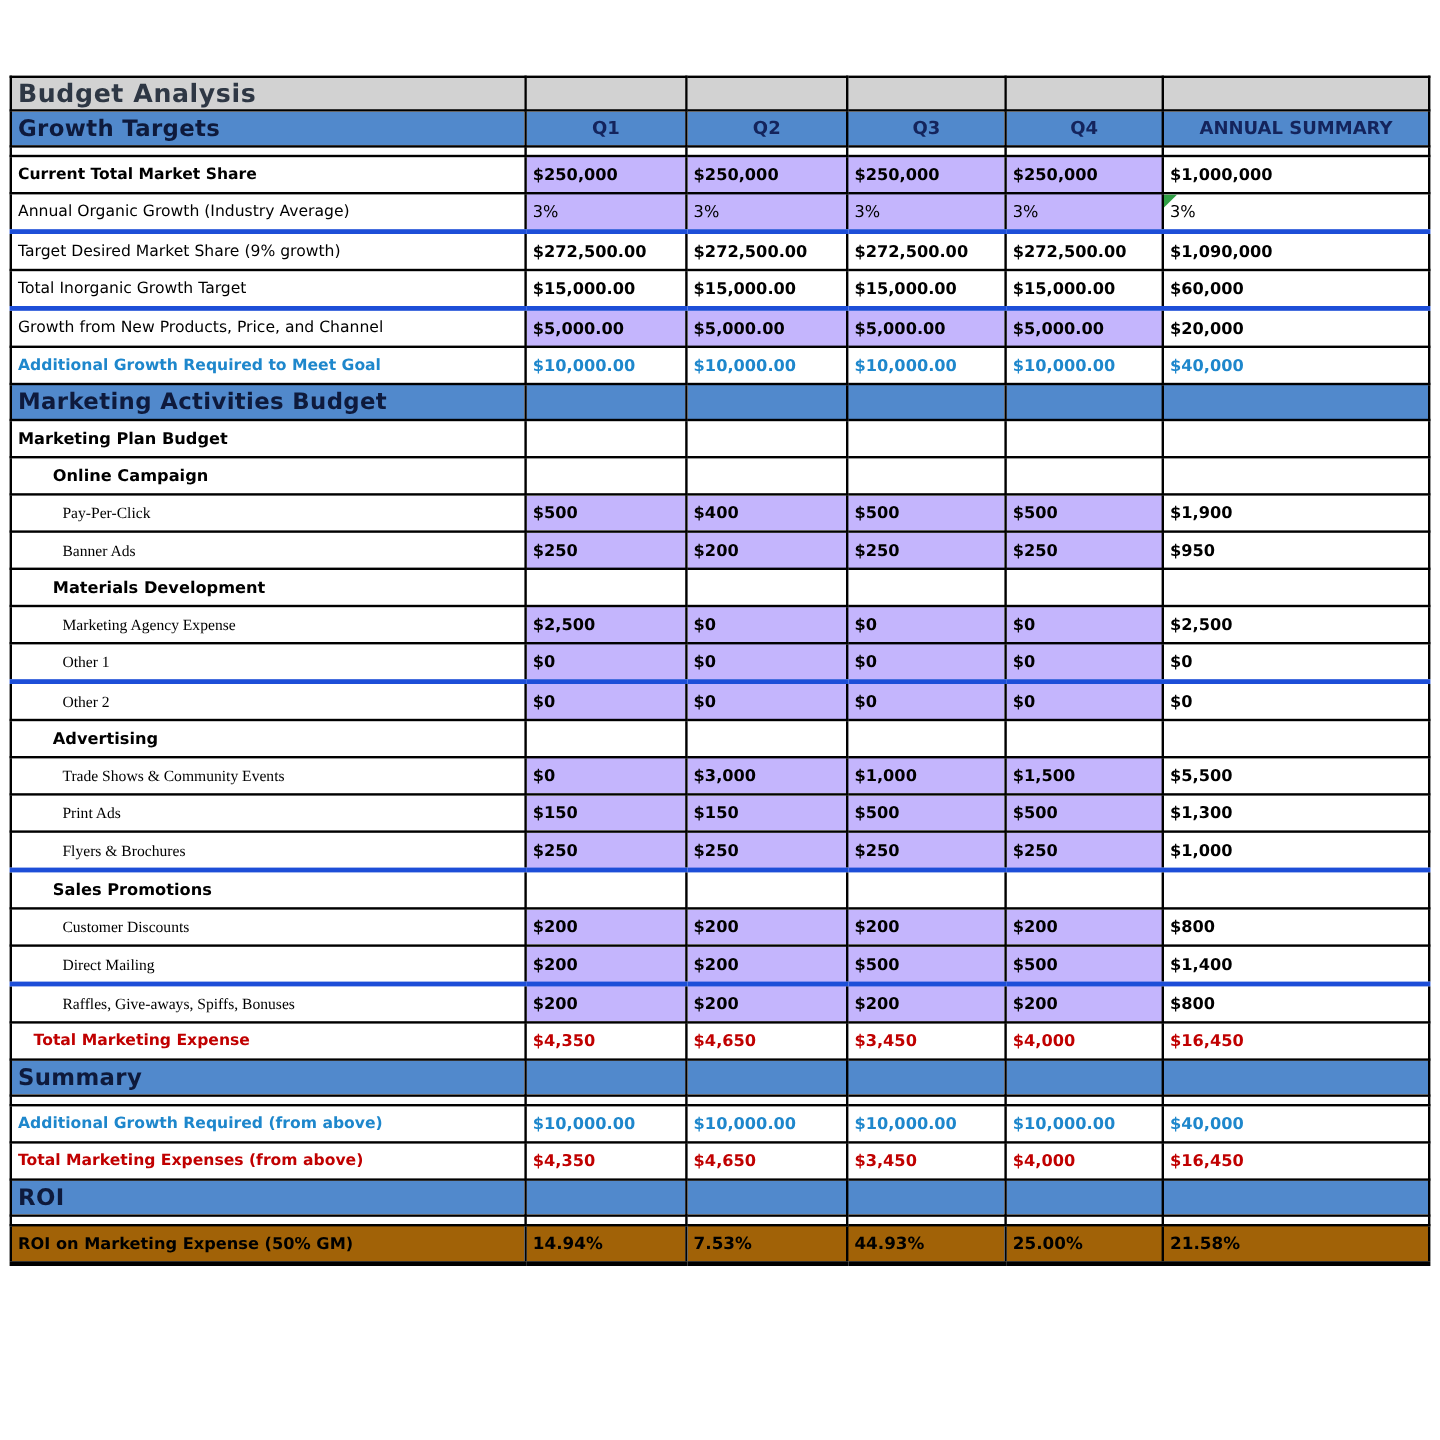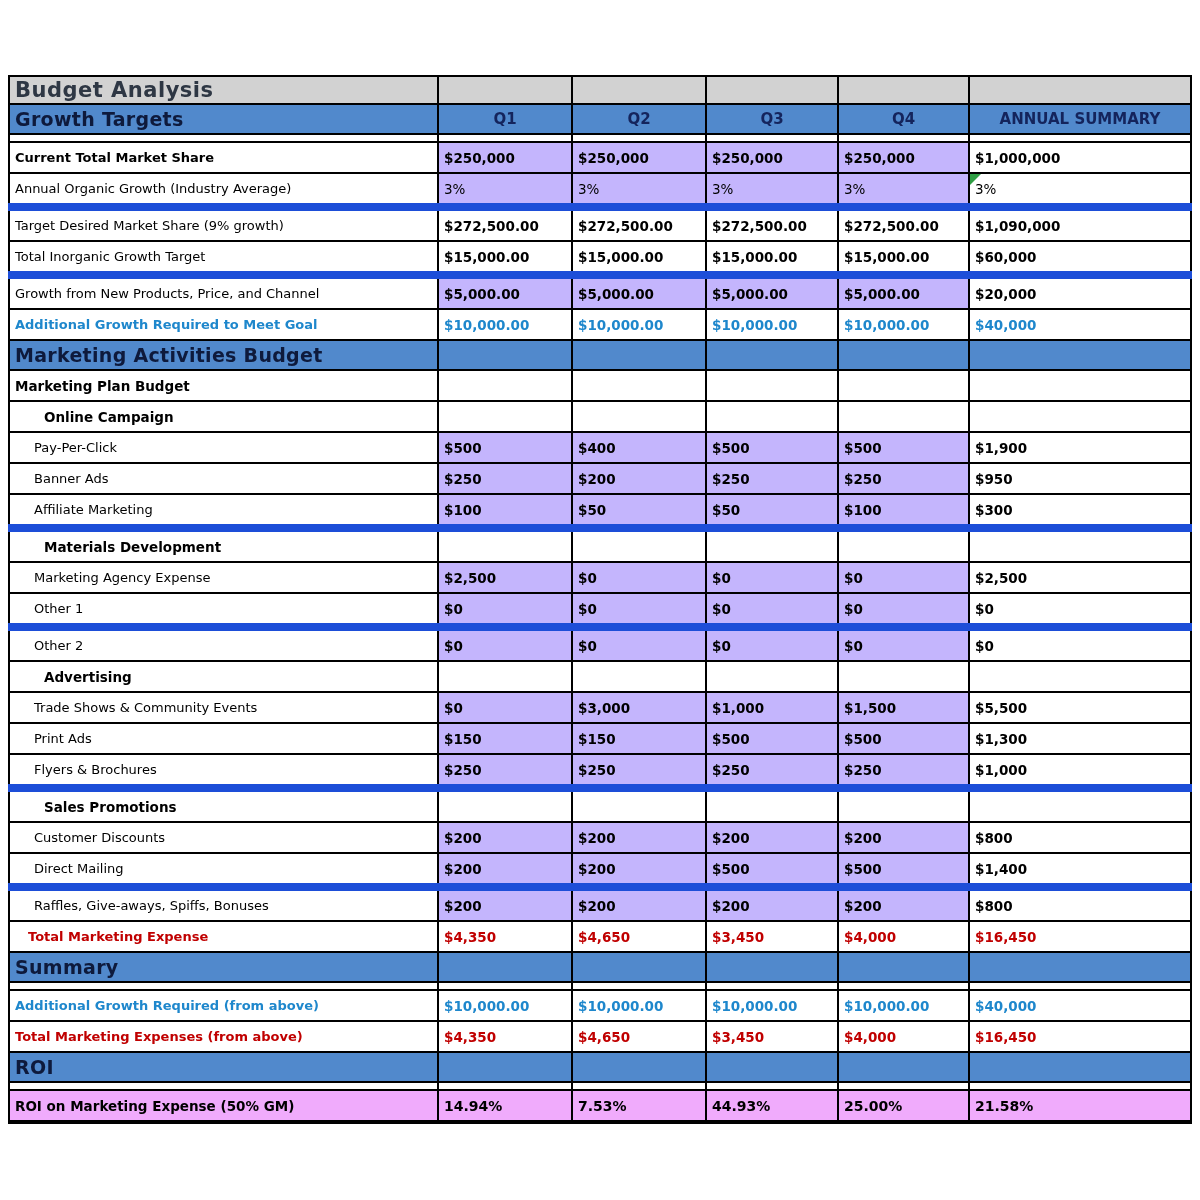--- a/index.html
+++ b/index.html
@@ -1,44 +1,44 @@
 <!DOCTYPE html>
 <html><head>
 <meta charset="utf-8">
 <style>
   html,body{margin:0;padding:0;background:#fff;}
   body{width:1200px;height:1200px;position:relative;font-family:"DejaVu Sans",sans-serif;overflow:hidden;}
-  .sheet{position:absolute;left:8px;top:75px;}
+  .sheet{position:absolute;left:8px;top:63px;}
   table{border-collapse:collapse;table-layout:fixed;width:1182px;}
   td{border:2px solid #000;height:29px;padding:0 5px;font-size:13px;color:#000;
      overflow:hidden;white-space:nowrap;vertical-align:middle;}
   
   tr.title td{background:#D2D2D2;height:26px;}
   tr.title td.label{font-size:21px;font-weight:bold;color:#2e3744;letter-spacing:.5px;}
   
   tr.header td, tr.section td{background:#5189CC;height:28px;}
   tr.header td.label, tr.section td.label{font-size:19px;font-weight:bold;color:#0e1a3c;letter-spacing:.3px;}
   tr.header td.colhead{font-size:15px;font-weight:bold;color:#14245c;text-align:center;}
   
   tr.spacer td{height:6px;}
   
   tr.category td.label{font-weight:bold;font-size:13.5px;}
   tr.sub td.label{font-weight:bold;font-size:13.5px;padding-left:34px;}
   
   td.val{font-weight:bold;font-size:13.5px;}
   tr.pctrow td.val{font-weight:normal;}
   td.yellow{background:#c4b5fd;}
   .ind1{padding-left:18px;}
-  .ind2{padding-left:24px;}
+  .ind2{padding-left:42px;font-family:Liberation Serif, serif;}
   .boldlab{font-weight:bold;}
   .blue{color:#1E87CC;margin-top:32px;}
   .red{color:#C00000;}
-  tr.thick td{border-bottom:8px solid #1d4ed8;}
-  
-  tr.roi td{background:#f0abfc;font-weight:bold;border-bottom:4px solid #000;}
+  tr.thick td{border-bottom:4px solid #1d4ed8;}
+  
+  tr.roi td{background:#a16207;font-weight:bold;border-bottom:4px solid #000;}
   tr.roi td.label{font-size:13.5px;}
   tr.roi td.val{font-size:14px;}
   
   td.flag{position:relative;}
   td.flag::before{content:"";position:absolute;left:0;top:0;width:0;height:0;
     border-left:11px solid #2F9E44;border-bottom:11px solid transparent;}
 </style>
 </head>
 <body>
 
@@ -158,28 +158,20 @@
           <td class="val">$1,900</td>
         </tr>
         <tr class="data">
           <td class="label ind2">Banner Ads</td>
           <td class="val yellow">$250</td>
           <td class="val yellow">$200</td>
           <td class="val yellow">$250</td>
           <td class="val yellow">$250</td>
           <td class="val">$950</td>
         </tr>
-        <tr class="data thick">
-          <td class="label ind2">Affiliate Marketing</td>
-          <td class="val yellow">$100</td>
-          <td class="val yellow">$50</td>
-          <td class="val yellow">$50</td>
-          <td class="val yellow">$100</td>
-          <td class="val">$300</td>
-        </tr>
         <tr class="sub">
           <td class="label">Materials Development</td>
           <td></td>
           <td></td>
           <td></td>
           <td></td>
           <td></td>
         </tr>
         <tr class="data">
           <td class="label ind2">Marketing Agency Expense</td>

